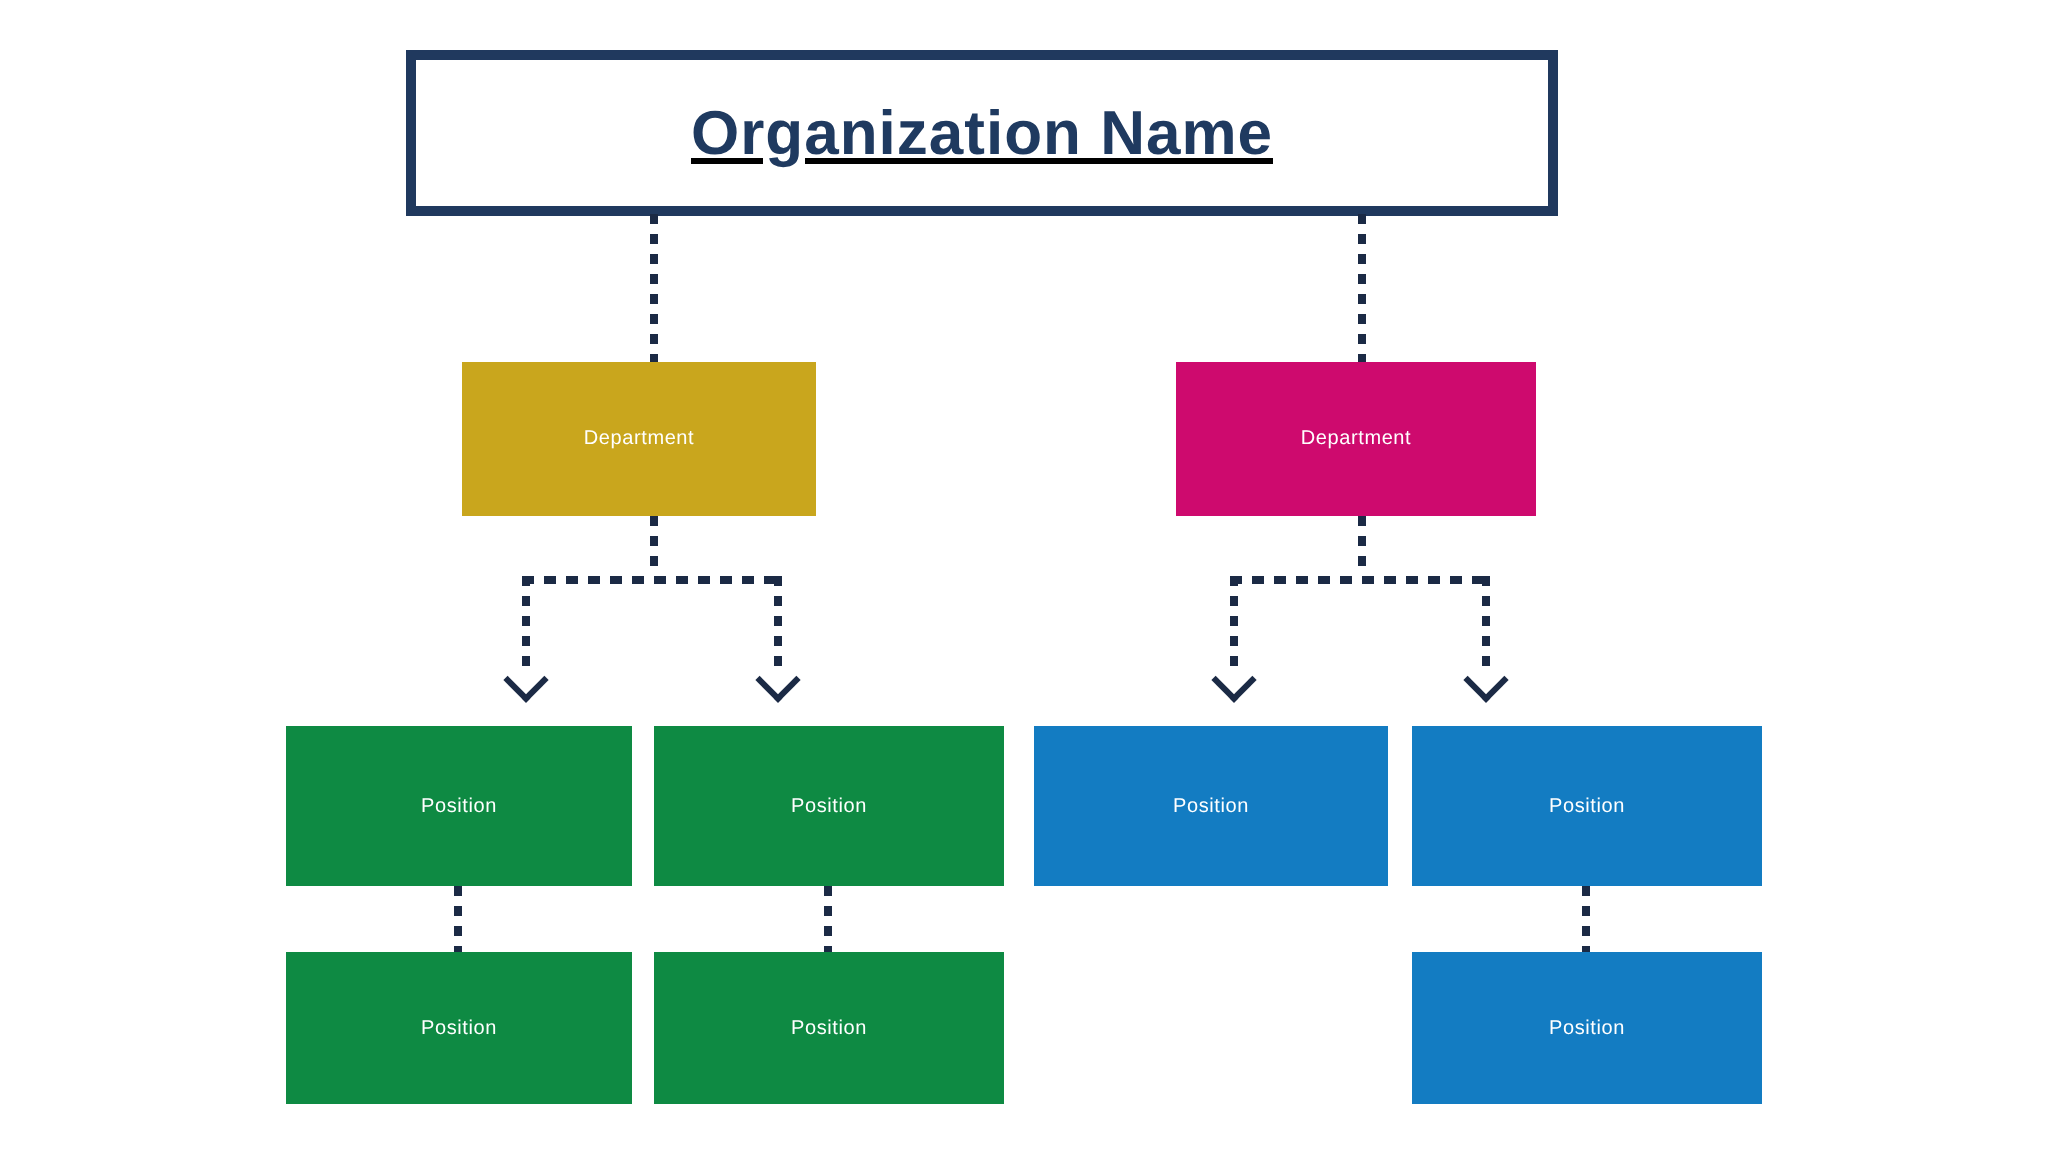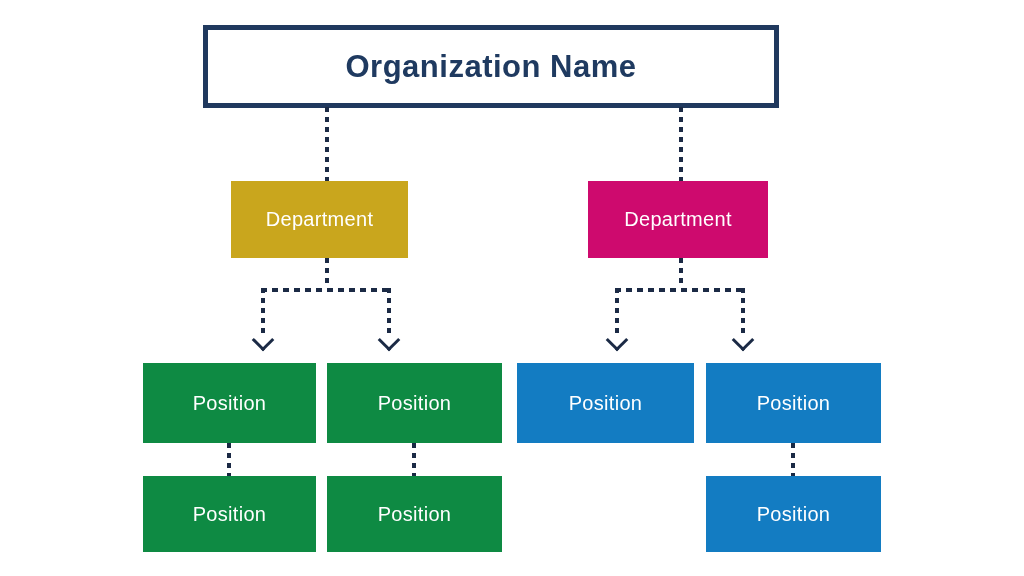--- a/index.html
+++ b/index.html
@@ -12,34 +12,34 @@
     font-family: "Liberation Sans", sans-serif;
   }
   
   .title-box {
     position: absolute;
     left: 203px; top: 25px;
     width: 576px; height: 83px;
     box-sizing: border-box;
     background: #ffffff;
     border: 5px solid #20395e;
-    display: flex; align-items: center; justify-content: center;
+    display: flex; align-items: center; justify-content: center; text-decoration: underline;
   }
   .title-box span {
     color: #1f3a60;
     font-size: 31px;
     font-weight: 700;
     letter-spacing: 0.5px;
   }
   
   .node {
     position: absolute;
     display: flex; align-items: center; justify-content: center;
     color: #ffffff;
-    font-size: 20px;
+    font-size: 10px;
     letter-spacing: 0.3px;
   }
   .gold    { background: #c9a61d; }
   .magenta { background: #ce0a6e; }
   .green   { background: #0e8a43; }
   .blue    { background: #137cc2; }
 
   .dept-left  { left: 231px; top: 181px; width: 177px; height: 77px; }
   .dept-right { left: 588px; top: 181px; width: 180px; height: 77px; }
 

